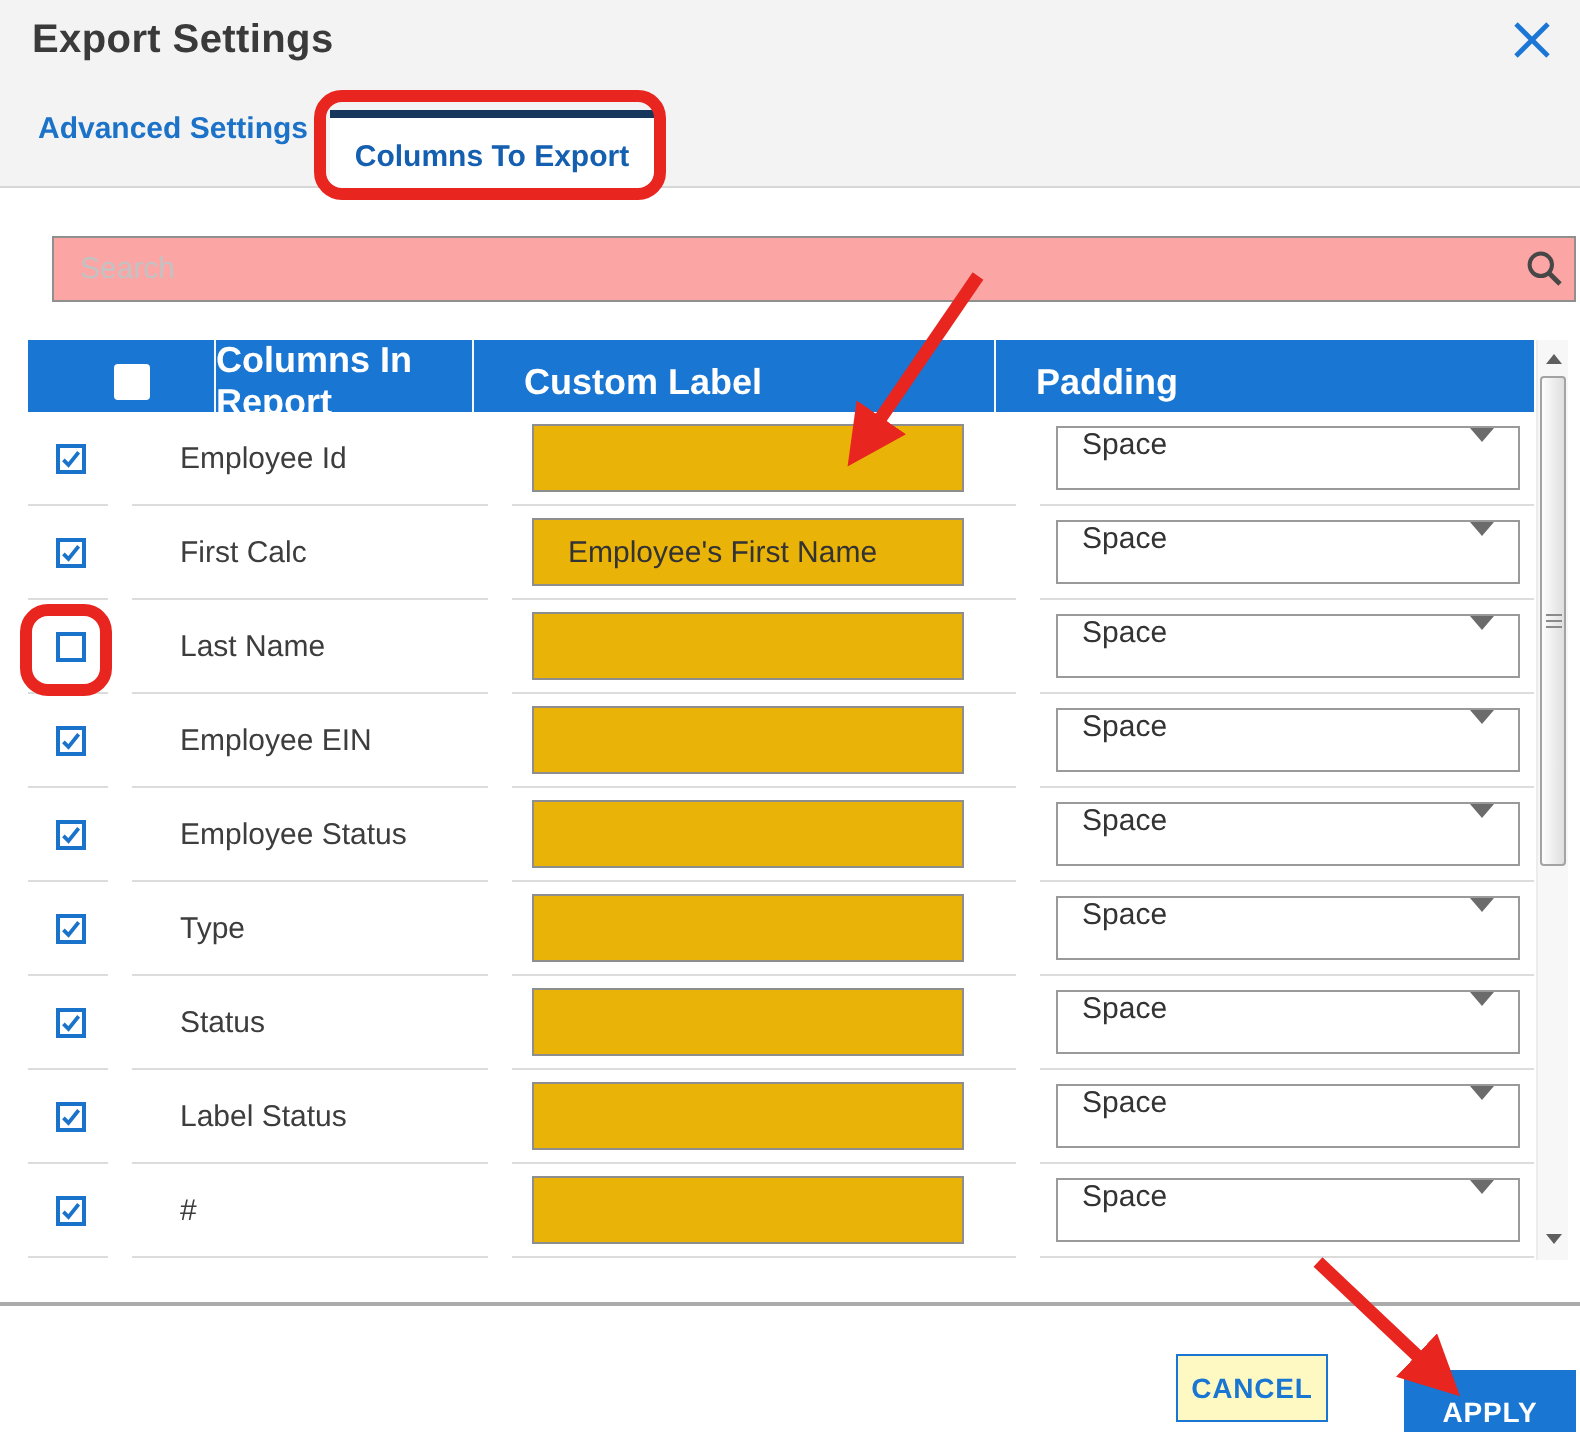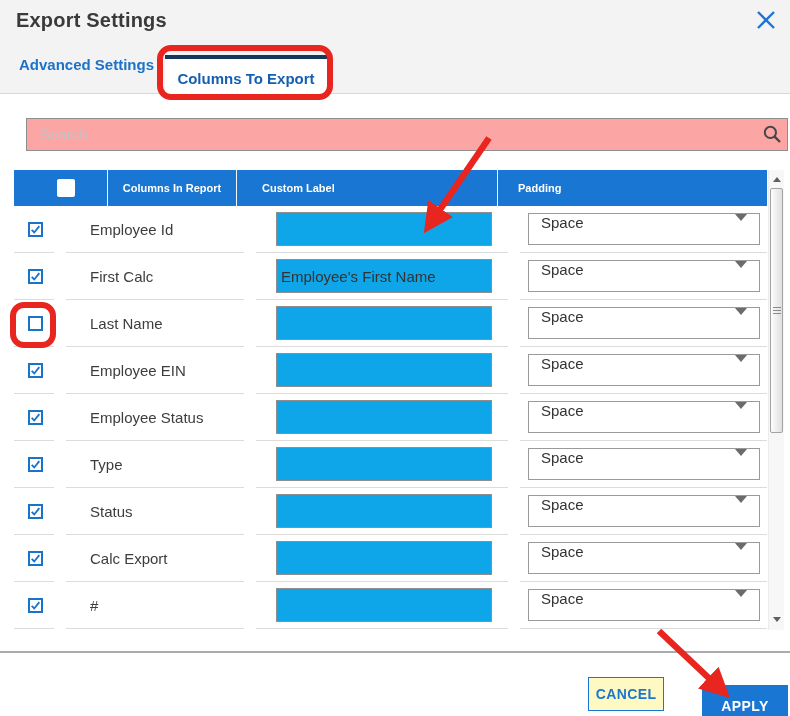--- a/index.html
+++ b/index.html
@@ -26,38 +26,38 @@
 
   
   .search-box{position:absolute;left:14px;top:118px;width:762px;height:33px;border:1px solid #8f8f8f;background:#fca5a5;display:flex;align-items:center;margin-left:12px;}
   .search-input{flex:1;height:100%;border:none;outline:none;padding-left:13px;font-size:15px;color:#444;background:transparent;
     font-family:"Liberation Sans","DejaVu Sans",sans-serif;}
   .search-input::placeholder{color:#c2c2c2;}
   .search-icon{width:30px;display:flex;align-items:center;justify-content:center;}
 
   
   .thead{position:absolute;left:14px;top:170px;width:753px;height:36px;background:var(--header-blue);
-    display:grid;grid-template-columns:94px 129px 261px 1fr;align-items:center;color:#fff;font-size:11px;font-weight:700;}
+    display:grid;grid-template-columns:94px 129px 261px 1fr;align-items:center;color:#fff;font-size:18px;font-weight:700;}
   .th{height:100%;display:flex;align-items:center;}
   .th-sep{border-right:1px solid rgba(255,255,255,.95);}
   .th-check{padding-left:43px;}
   .th-col{justify-content:center;}
   .th-label{padding-left:25px;}
   .th-pad{padding-left:20px;}
   .hdr-checkbox{width:18px;height:18px;background:#fff;border-radius:2px;cursor:pointer;}
 
   .tbody{position:absolute;left:14px;top:206px;width:753px;}
   .trow{display:grid;grid-template-columns:40px 178px 252px 1fr;column-gap:12px;height:47px;}
   .cell{display:flex;align-items:center;border-bottom:1px solid #dcdcdc;}
   .c-check{padding-left:14px;}
   .c-label{padding-left:24px;font-size:15px;color:#3d3d3d;}
   .checkbox{width:15px;height:15px;border:2px solid #1a73ca;background:#fff;display:flex;align-items:center;justify-content:center;cursor:pointer;}
   .checkbox svg{display:none;}
   .checkbox.checked svg{display:block;}
-  .custom-input{margin-left:20px;width:216px;height:34px;border:1px solid #8e8e8e;background:#0ea5e9;padding-left:4px;font-size:15px;color:#333;
+  .custom-input{margin-left:10px;width:216px;height:34px;border:1px solid #8e8e8e;background:#eab308;padding-left:17px;font-size:15px;color:#333;
     outline:none;font-family:"Liberation Sans","DejaVu Sans",sans-serif;}
   .dropdown{margin-left:8px;width:232px;height:32px;border:1px solid #9a9a9a;background:#fff;display:flex;align-items:flex-start;
     padding:0 12px;font-size:15px;color:#333;cursor:pointer;}
   .dd-text{flex:1;}
   .caret{width:0;height:0;border-left:6px solid transparent;border-right:6px solid transparent;border-top:7px solid #6b6b6b;}
 
   
   .scrollbar{position:absolute;left:768px;top:170px;width:16px;height:460px;background:#f7f7f7;border-left:1px solid #ececec;}
   .sb-btn{position:absolute;left:0;width:16px;height:14px;display:flex;align-items:center;justify-content:center;cursor:pointer;}
   .sb-up{top:2px;}
@@ -273,21 +273,21 @@
 
     <div class="trow">
       <div class="cell c-check">
         <div class="checkbox checked">
           <svg width="13" height="13" viewBox="0 0 13 13">
             <polyline points="2,7 5,10 11,2.5" fill="none" stroke="#1a73ca" stroke-width="2.2"></polyline>
           </svg>
         </div>
       </div>
       <div class="cell c-label">
-        <span>Calc Export</span>
+        <span>Label Status</span>
       </div>
       <div class="cell">
         <input class="custom-input" type="text" style="">
       </div>
       <div class="cell">
         <div class="dropdown">
           <span class="dd-text">Space</span>
           <span class="caret"></span>
         </div>
       </div>

